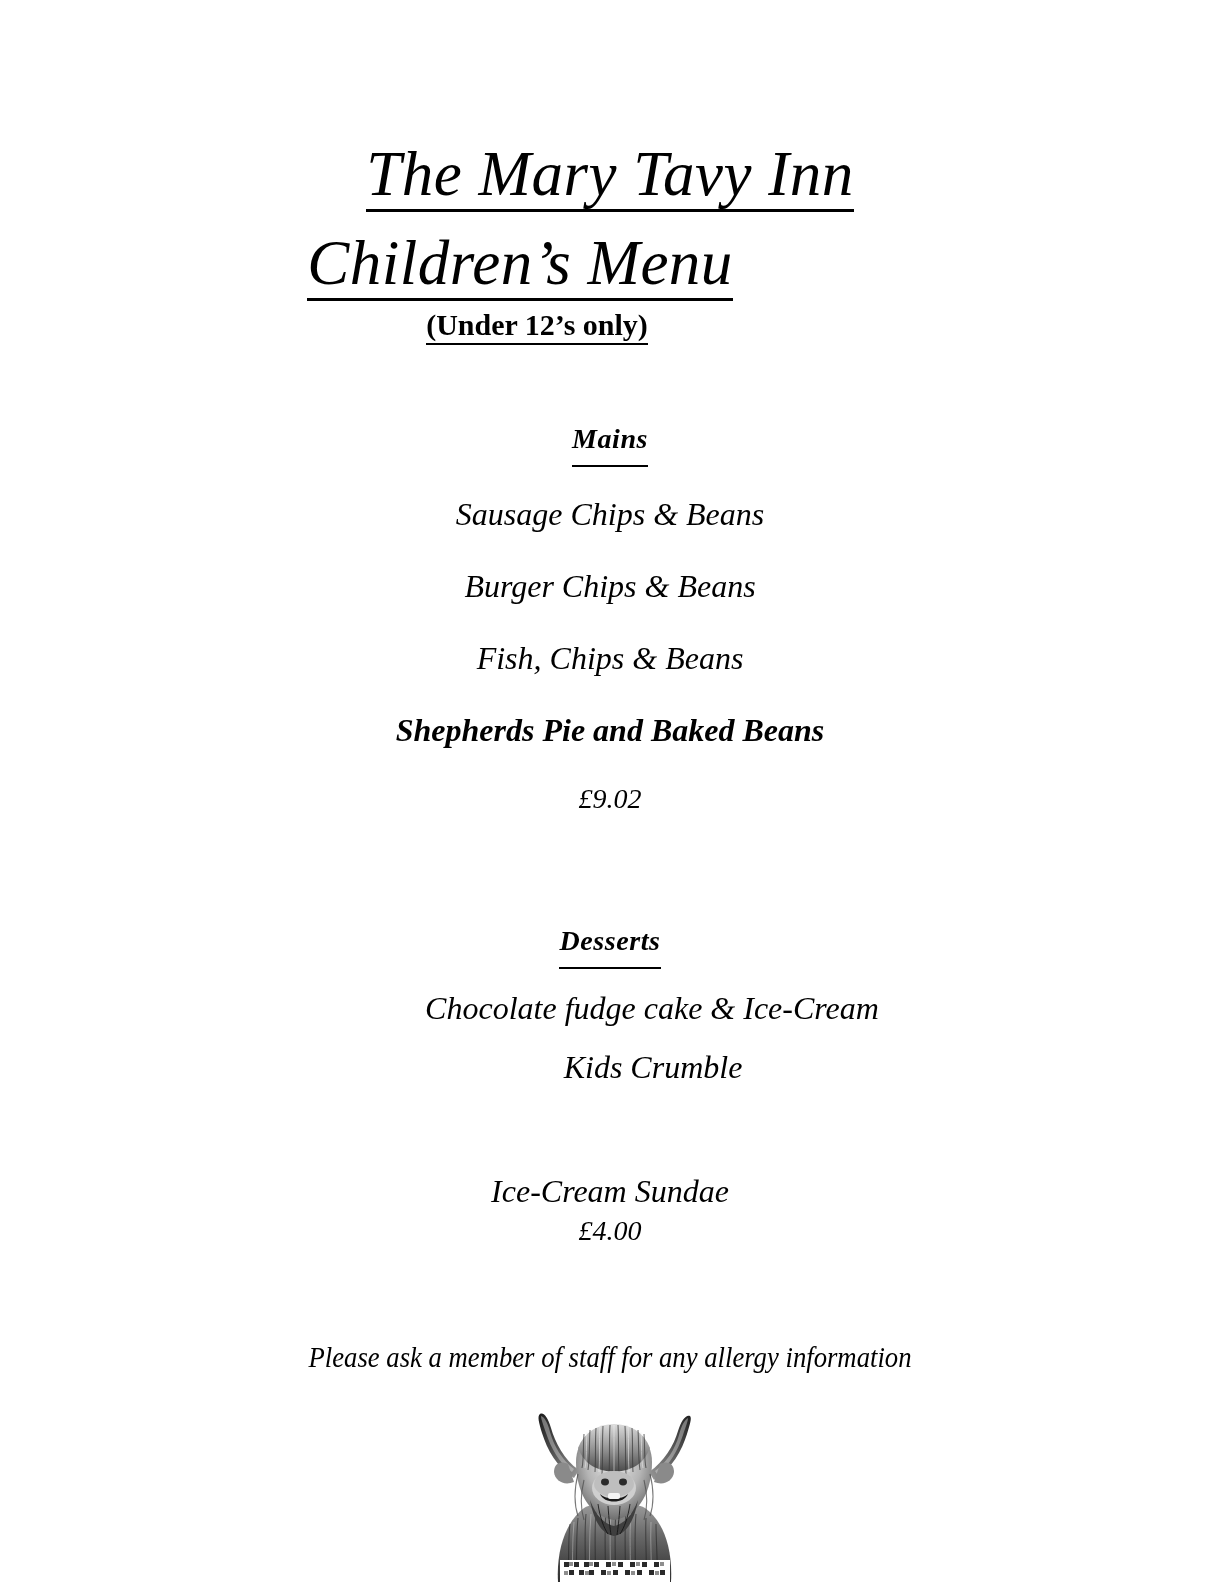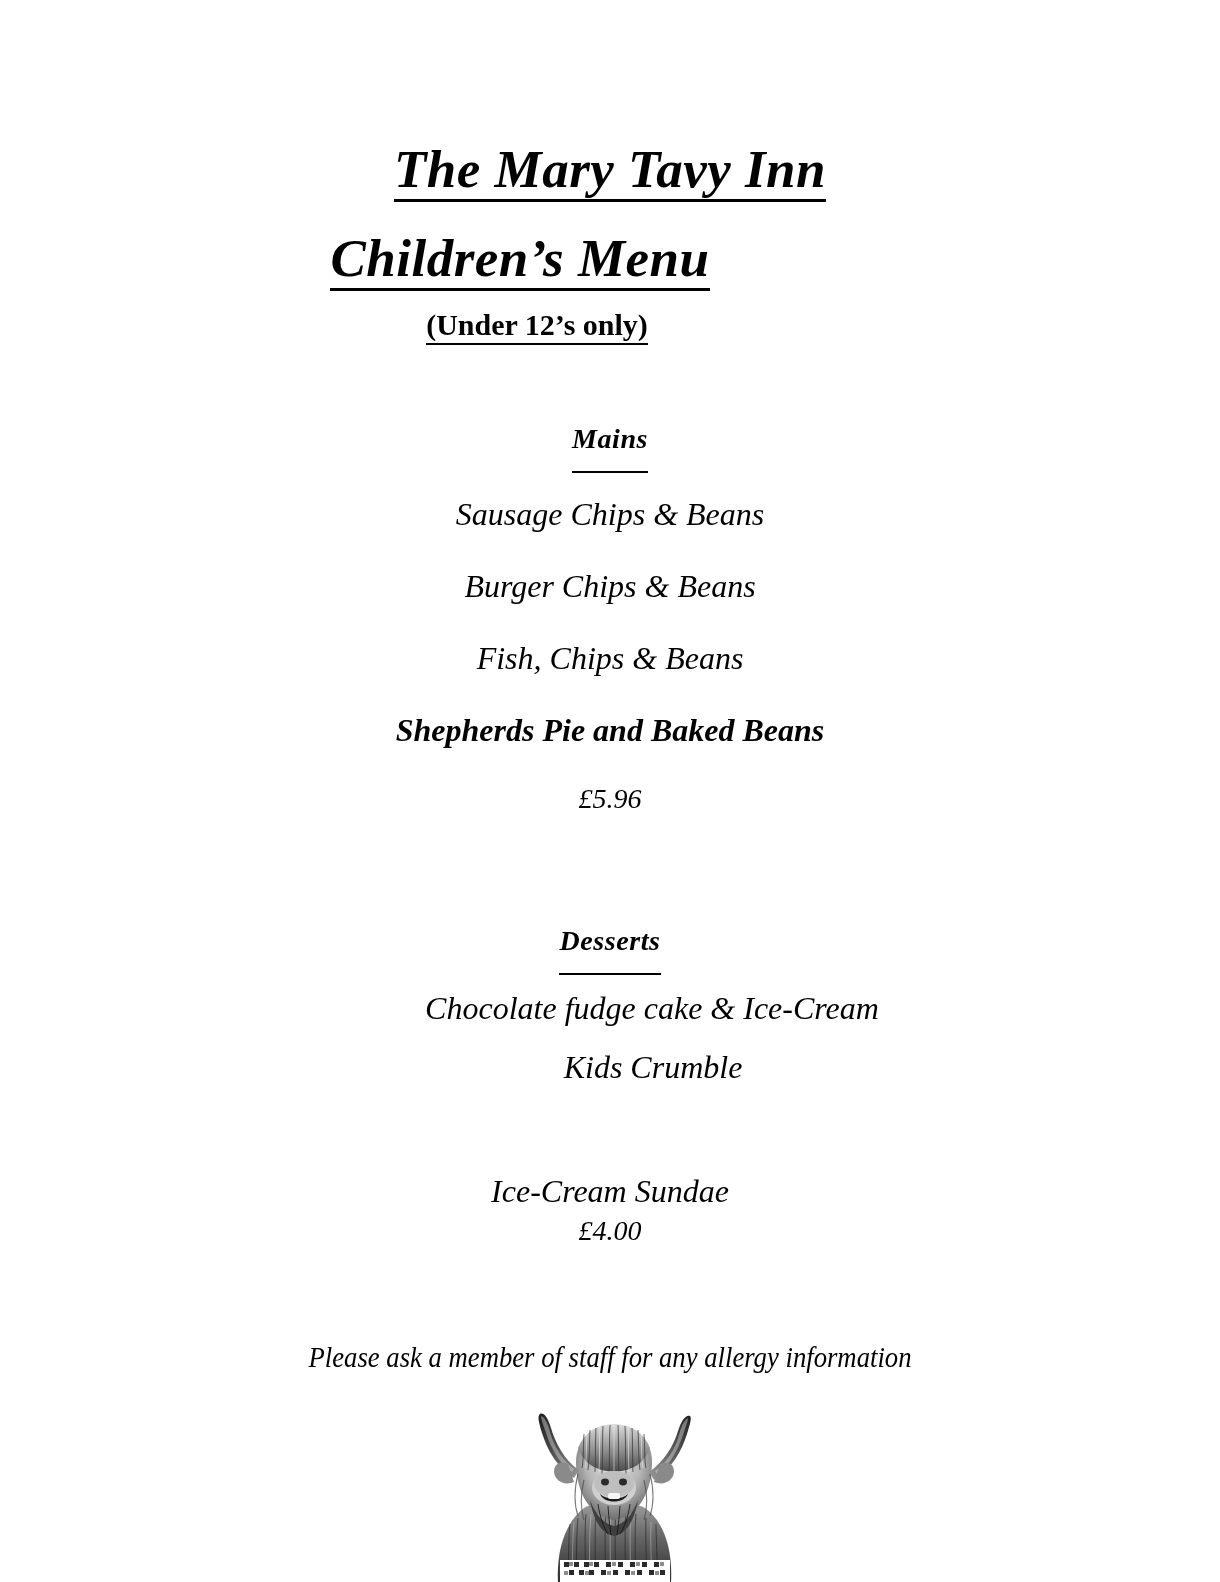--- a/index.html
+++ b/index.html
@@ -30,23 +30,23 @@
     position: absolute;
     left: 0;
     top: 0;
     width: 1220px;
     text-align: center;
   }
 
   
   .title-line {
     font-family: "Liberation Serif", "DejaVu Serif", serif;
-    font-weight: bold;
-    font-style: italic;
-    font-size: 53px;
+    font-weight: normal;
+    font-style: italic;
+    font-size: 63px;
     line-height: 1.0;
     letter-spacing: 0.5px;
     white-space: nowrap;
   }
   .title-line .u {
     border-bottom: 3px solid #000;
     padding-bottom: 3px;
     display: inline-block;
   }
 
@@ -77,21 +77,21 @@
     width: 1220px;
     font-weight: bold;
     font-style: italic;
     font-size: 28px;
     line-height: 1.0;
     letter-spacing: 0.6px;
     white-space: nowrap;
   }
   .section-heading .u {
     border-bottom: 2px solid #000;
-    padding-bottom: 18px;
+    padding-bottom: 12px;
     display: inline-block;
   }
   .heading-mains    { top: 425px; }
   .heading-desserts { top: 927px; }
 
   
   .menu-item {
     position: absolute;
     left: 0;
     width: 1220px;
@@ -170,21 +170,21 @@
     <div class="title-line title-1"><span class="u">The Mary Tavy Inn</span></div>
     <div class="title-line title-2"><span class="u">Children’s Menu</span></div>
     <div class="subtitle"><span class="u">(Under 12’s only)</span></div>
 
     <div class="section-heading heading-mains"><span class="u">Mains</span></div>
 
     <div class="menu-item m0">Sausage Chips &amp; Beans</div>
     <div class="menu-item m1">Burger Chips &amp; Beans</div>
     <div class="menu-item m2">Fish, Chips &amp; Beans</div>
     <div class="menu-item m3">Shepherds Pie and Baked Beans</div>
-    <div class="price mains-price">£5.96</div>
+    <div class="price mains-price">£9.02</div>
 
     <div class="section-heading heading-desserts"><span class="u">Desserts</span></div>
 
     <div class="menu-item d0">Chocolate fudge cake &amp; Ice-Cream</div>
     <div class="menu-item d1">Kids Crumble</div>
     <div class="menu-item d2">Ice-Cream Sundae</div>
     <div class="price desserts-price">£4.00</div>
 
     <div class="footer-note">Please ask a member of staff for any allergy information</div>
 

